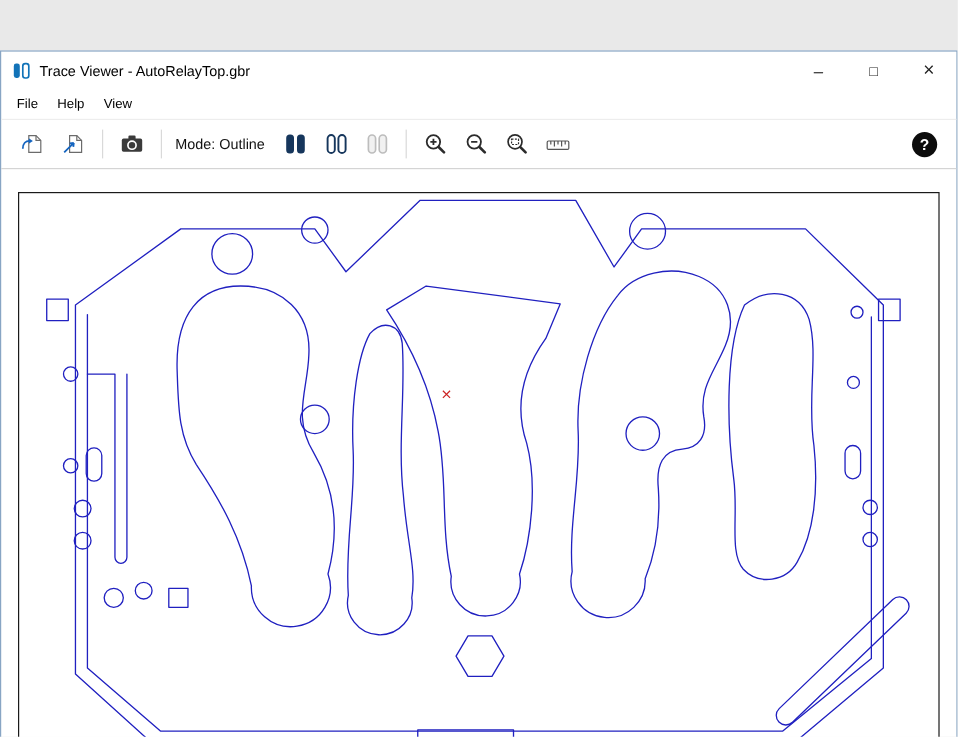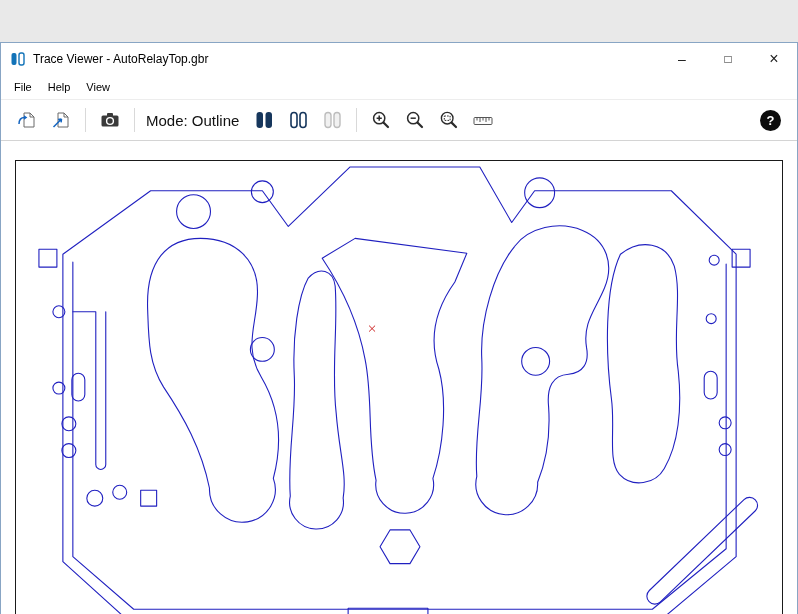--- a/index.html
+++ b/index.html
@@ -18,21 +18,21 @@
   
   .menubar{height:24px;display:flex;align-items:center;padding-left:5px;font-size:11px;
            color:#000;flex:0 0 auto;}
   .menu-item{padding:3px 8px;cursor:default;}
   
   .toolbar{height:40px;display:flex;align-items:center;padding:0 10px;gap:2px;
            border-top:1px solid #ededed;border-bottom:1px solid #d4d4d4;flex:0 0 auto;}
   .tbtn{width:30px;height:30px;display:flex;align-items:center;justify-content:center;
         border:1px solid transparent;border-radius:2px;}
   .sep{width:1px;height:24px;background:#d9d9d9;margin:0 6px;}
-  .mode-label{font-size:15px;color:#111;margin:0 7px 0 3px;white-space:nowrap;}
+  .mode-label{font-size:12px;color:#111;margin:0 7px 0 3px;white-space:nowrap;}
   .help{width:21px;height:21px;border-radius:50%;background:#0c0c0c;color:#fff;
         display:flex;align-items:center;justify-content:center;font-weight:bold;
         font-size:13px;margin-left:auto;margin-right:6px;}
   
   .canvas{flex:1 1 auto;margin:19px 14px 14px 14px;border:1px solid #1a1a1a;
           position:relative;background:#fff;}
   .canvas svg{position:absolute;left:0;top:0;width:100%;height:100%;}
 </style>
 </head>
 <body>

